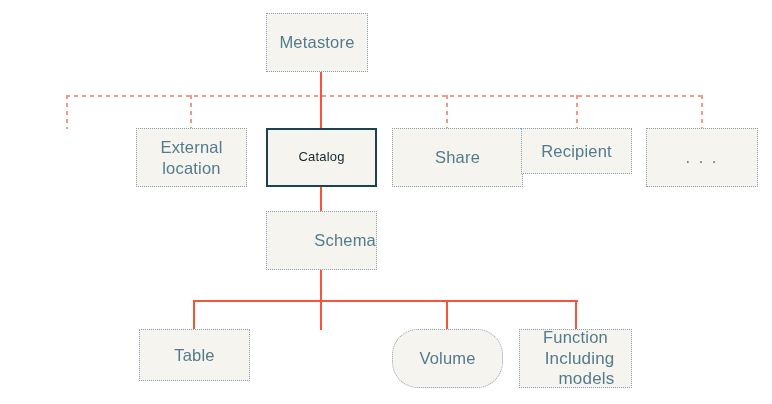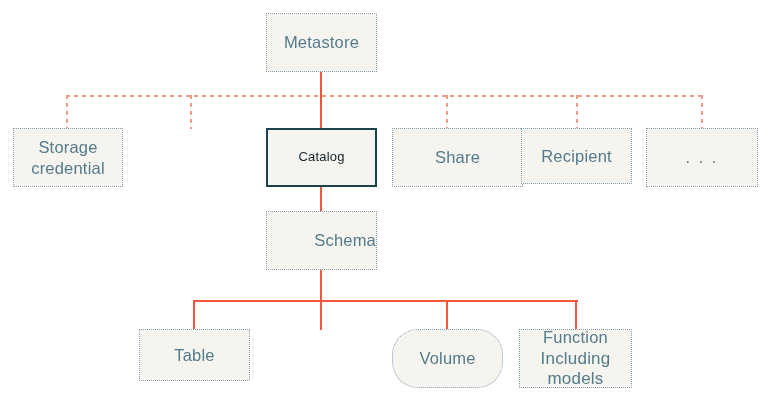--- a/index.html
+++ b/index.html
@@ -66,56 +66,56 @@
   <div class="line dash-v" style="left:701px;top:95px;height:34px;"></div>
 
   <div class="line solid-v" style="left:320px;top:72px;height:57px;"></div>
   <div class="line solid-v" style="left:320px;top:186px;height:26px;"></div>
   <div class="line solid-v" style="left:320px;top:269px;height:61px;"></div>
   <div class="line solid-h" style="left:193px;top:300px;width:385px;"></div>
   <div class="line solid-v" style="left:193px;top:300px;height:30px;"></div>
   <div class="line solid-v" style="left:446px;top:300px;height:30px;"></div>
   <div class="line solid-v" style="left:575px;top:300px;height:30px;"></div>
 
-  <div class="node" style="left:266px;top:13px;width:111px;height:59px;">
+  <div class="node" style="left:266px;top:13px;width:102px;height:59px;">
     <span>Metastore</span>
   </div>
 
-  <div class="node" style="left:13px;top:128px;width:110px;height:59px;">
-    <span>Storage credential</span>
+
+  <div class="node" style="left:136px;top:128px;width:111px;height:59px;">
+    <span>External location</span>
   </div>
-
 
   <div class="node primary" style="left:266px;top:128px;width:111px;height:59px;">
     <span>Catalog</span>
   </div>
 
   <div class="node" style="left:392px;top:128px;width:131px;height:59px;">
     <span>Share</span>
   </div>
 
-  <div class="node" style="left:521px;top:128px;width:111px;height:56px;align-items:center;">
+  <div class="node" style="left:521px;top:128px;width:111px;height:46px;align-items:center;">
     <span>Recipient</span>
   </div>
 
   <div class="node ellipsis" style="left:646px;top:128px;width:112px;height:59px;">
     <span>. . .</span>
   </div>
 
   <div class="node" style="left:266px;top:211px;width:111px;height:59px;align-items:flex-end;">
     <span>Schema</span>
   </div>
 
   <div class="node" style="left:139px;top:329px;width:111px;height:52px;">
     <span>Table</span>
   </div>
 
 
   <div class="node" style="left:392px;top:329px;width:111px;height:59px;border-radius:26px;">
     <span>Volume</span>
   </div>
 
-  <div class="node" style="left:519px;top:329px;width:113px;height:59px;">
+  <div class="node" style="left:519px;top:329px;width:113px;height:59px;text-align:right;">
     <span>Function</span>
     <span class="sublabel">Including models</span>
   </div>
 
 </div>
 
 </body></html>

